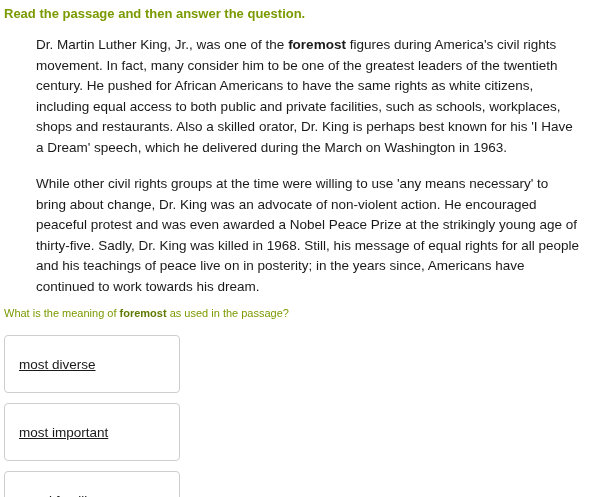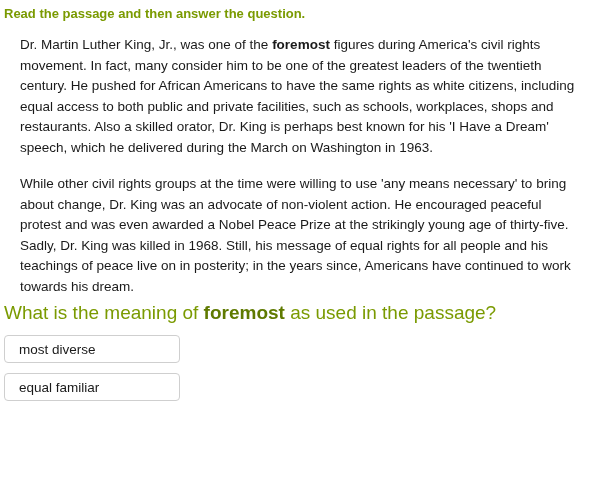--- a/index.html
+++ b/index.html
@@ -22,62 +22,63 @@
     box-sizing: border-box;
   }
   .instruction {
     color: #7a9a01;
     font-size: 13px;
     padding: 5px 0 0 4px;
     line-height: 18px;
     font-weight: bold;
   }
   .passage {
-    margin: 12px 18px 0 20px;
+    margin: 12px 18px 0 36px;
   }
   .passage p {
     margin: 0 0 16px 0;
     font-size: 13.5px;
     line-height: 20.5px;
     color: #1a1a1a;
   }
   .passage p:last-child {
     margin-bottom: 0;
   }
   b {
     font-weight: bold;
   }
   .question {
     color: #7a9a01;
-    font-size: 19px;
+    font-size: 11px;
     padding: 6px 0 0 4px;
     line-height: 20px;
   }
   .question .q-bold {
     font-weight: bold;
     color: #5f7a00;
   }
   .choices {
     margin-top: 12px;
     padding-left: 4px;
   }
   .choice {
     width: 176px;
-    height: 28px;
+    height: 58px;
     box-sizing: border-box;
     border: 1px solid #cfcfcf;
     border-radius: 4px;
     background: #ffffff;
     display: flex;
     align-items: center;
     padding-left: 14px;
     margin-bottom: 10px;
     font-size: 13.5px;
     color: #1a1a1a;
     cursor: pointer;
+    text-decoration: underline;
   }
 </style>
 </head>
 <body>
 
 <div class="page">
 
   <div class="instruction">Read the passage and then answer the question.</div>
 
   <div class="passage">
@@ -85,18 +86,21 @@
     <p>While other civil rights groups at the time were willing to use 'any means necessary' to bring about change, Dr. King was an advocate of non-violent action. He encouraged peaceful protest and was even awarded a Nobel Peace Prize at the strikingly young age of thirty-five. Sadly, Dr. King was killed in 1968. Still, his message of equal rights for all people and his teachings of peace live on in posterity; in the years since, Americans have continued to work towards his dream.</p>
   </div>
 
   <div class="question"><span>What is the meaning of </span><span class="q-bold">foremost</span><span> as used in the passage?</span></div>
 
   <div class="choices">
     <div class="choice">
         <span>most diverse</span>
       </div>
     <div class="choice">
+        <span>most important</span>
+      </div>
+    <div class="choice">
         <span>equal familiar</span>
       </div>
 
   </div>
 
 </div>
 
 </body></html>

